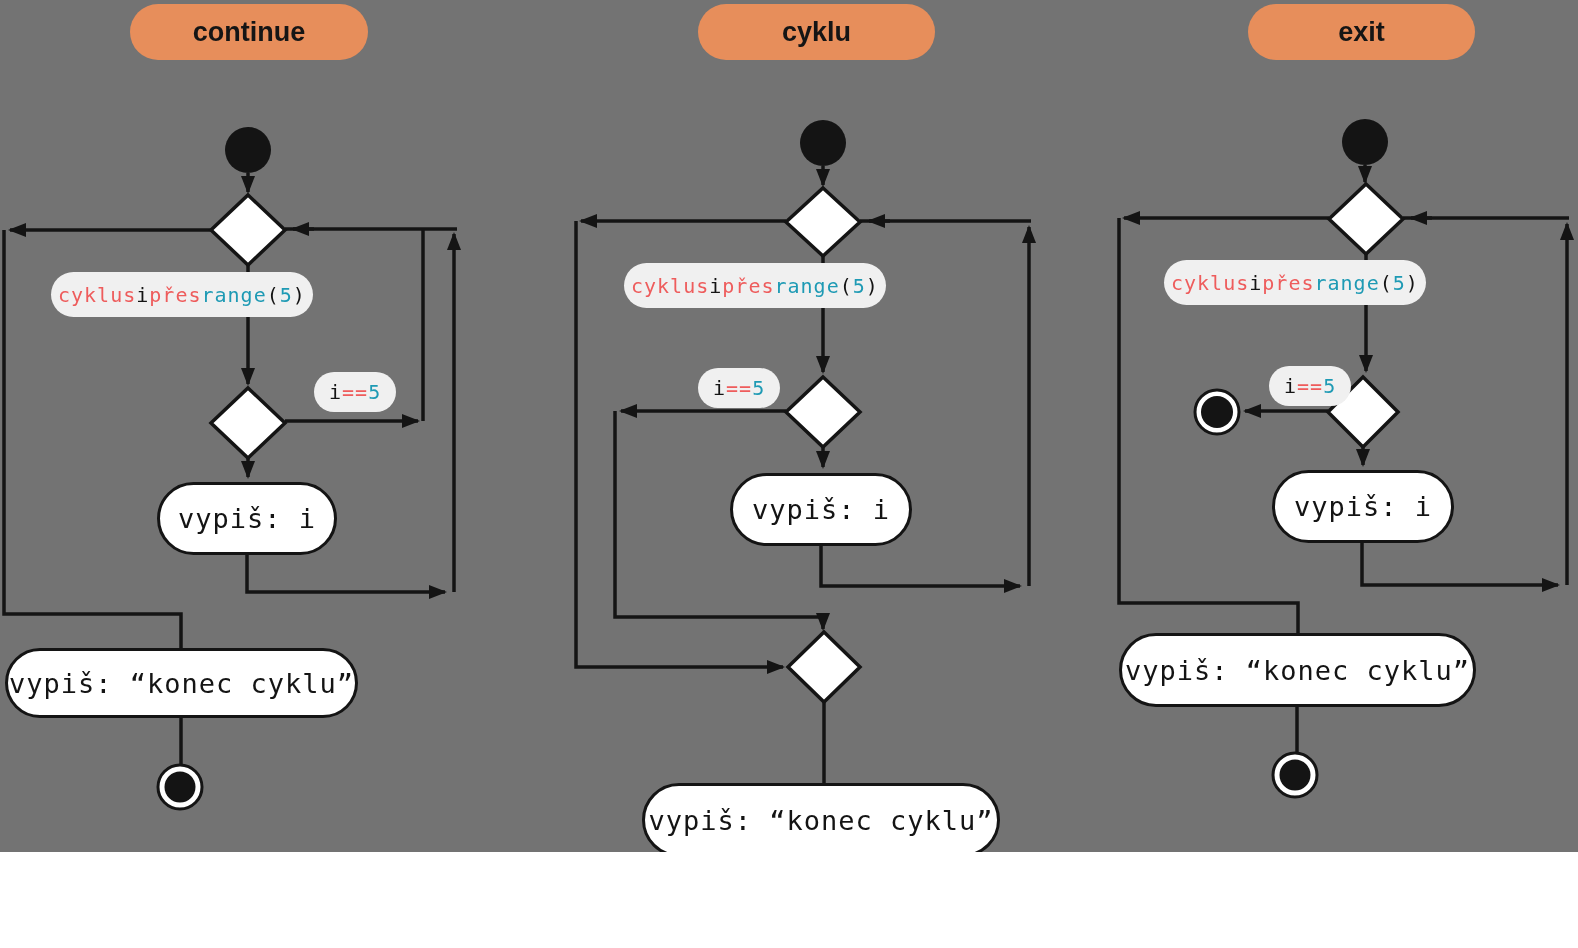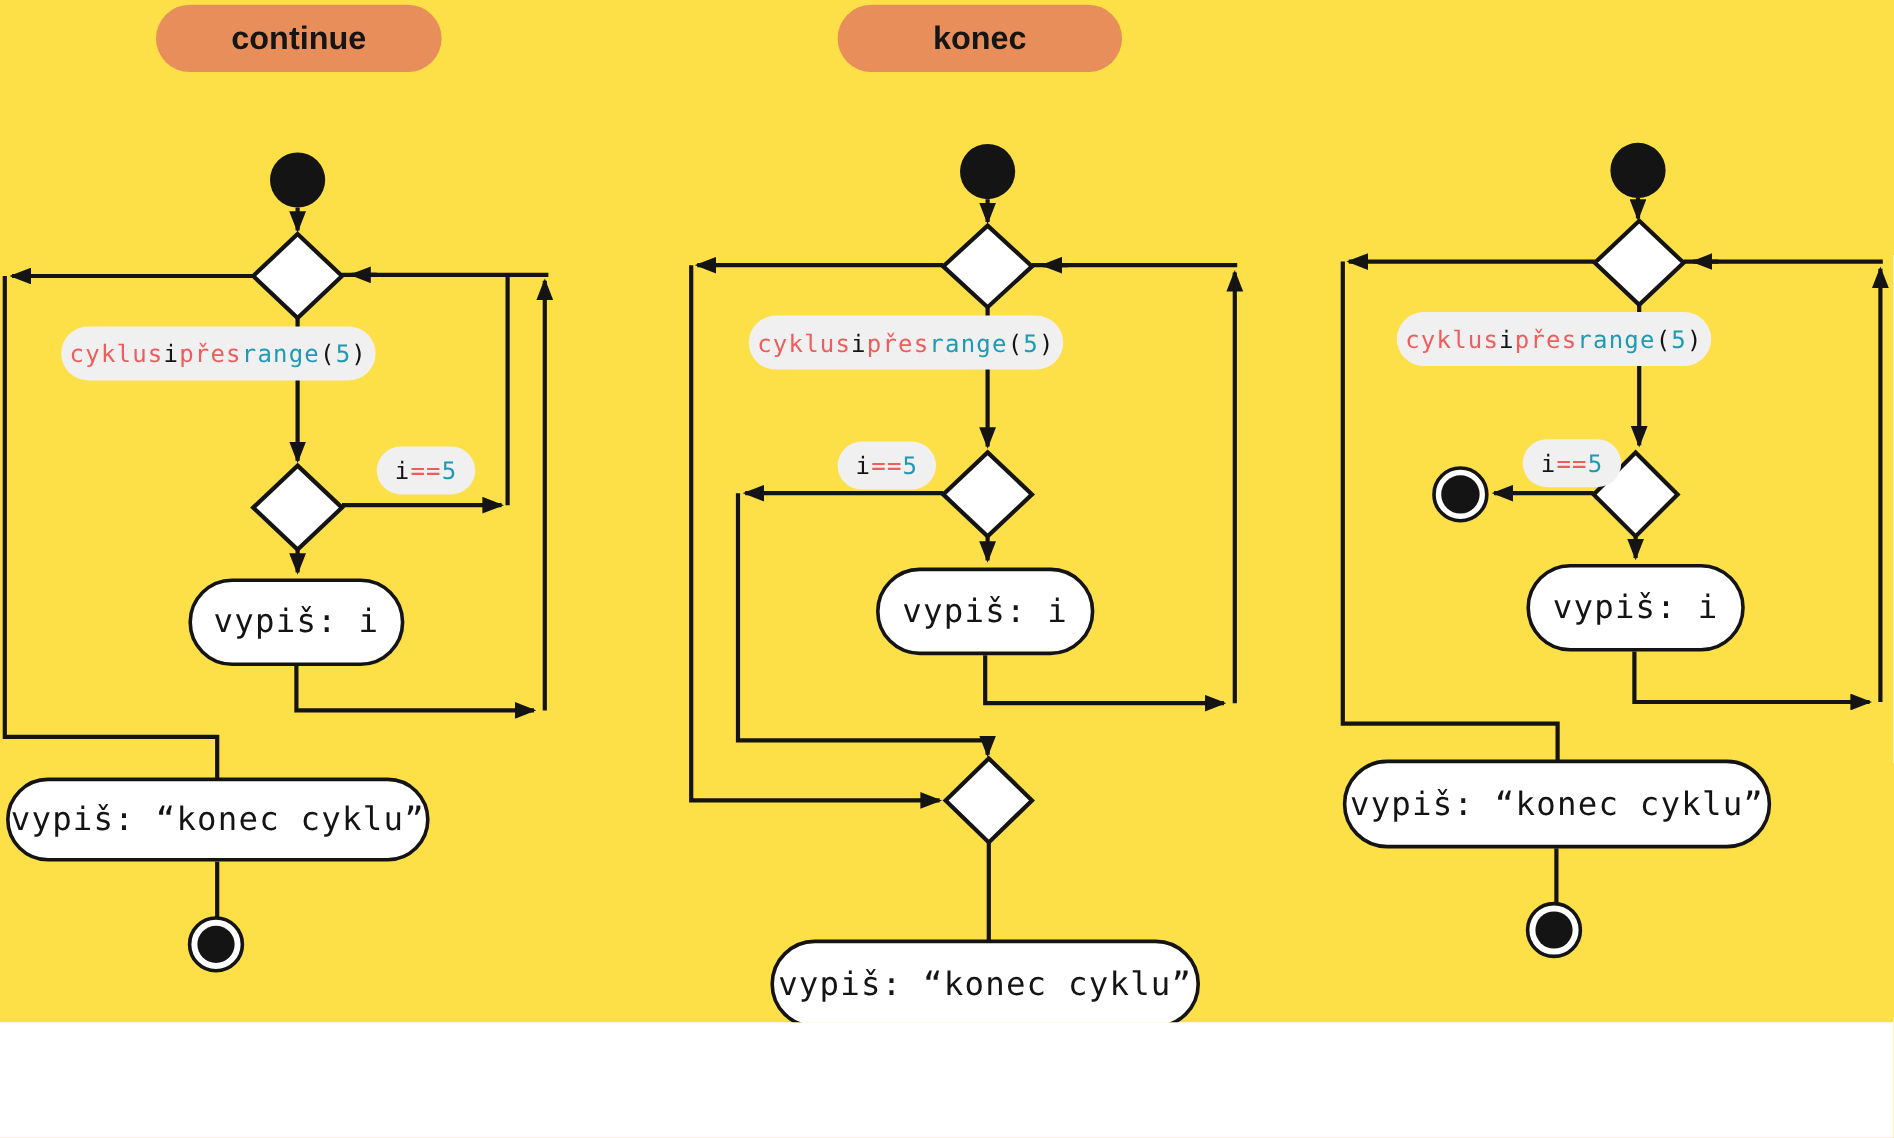--- a/index.html
+++ b/index.html
@@ -1,21 +1,21 @@
 <!DOCTYPE html>
 <html style="--orange: #e78e5b; --syntax_red: #ee5c5c; --syntax_teal: #1e9ab4; --label_bg: #f0f0f0; --ink: #141414;"><head>
 <meta charset="utf-8">
 <style>
   :root{
     --orange:#e78e5b; --syntax_red:#ee5c5c; --syntax_teal:#1e9ab4;
     --label_bg:#f0f0f0; --ink:#141414;
   }
   *{box-sizing:border-box;}
   html,body{margin:0;padding:0;background:#ffffff;}
-  .canvas{position:relative;width:1578px;height:852px;background:#fde047;overflow:hidden;
+  .canvas{position:relative;width:1578px;height:852px;background:#737373;overflow:hidden;
           font-family:"DejaVu Sans Mono","Liberation Mono",monospace;color:var(--ink);}
   .edges-svg{position:absolute;left:0;top:0;}
   .e{stroke:var(--ink);stroke-width:3.5;fill:none;}
   .dmd{fill:#ffffff;stroke:var(--ink);stroke-width:3.5;stroke-linejoin:miter;}
   .start{fill:var(--ink);stroke:none;}
   .endo{fill:#ffffff;stroke:var(--ink);stroke-width:3;}
   .endi{fill:var(--ink);stroke:none;}
   #arrowhead polygon{fill:var(--ink);}
   .title-pill{position:absolute;height:56px;border-radius:28px;background:var(--orange);
               display:flex;align-items:center;justify-content:center;
@@ -101,21 +101,22 @@
       <polygon class="dmd" points="1363,377 1398,412 1363,447 1328,412"></polygon>
       <circle class="start" cx="1365" cy="142" r="23"></circle>
       <circle class="endo" cx="1217" cy="412" r="22"></circle>
       <circle class="endi" cx="1217" cy="412" r="16"></circle>
       <circle class="endo" cx="1295" cy="775" r="22"></circle>
       <circle class="endi" cx="1295" cy="775" r="15.5"></circle>
     </g>
   </svg>
 
   <div class="title-pill" style="left:130px;top:4px;width:238px">continue</div>
-  <div class="title-pill" style="left:698px;top:4px;width:237px">konec</div>
+  <div class="title-pill" style="left:698px;top:4px;width:237px">cyklu</div>
+  <div class="title-pill" style="left:1248px;top:4px;width:227px">exit</div>
 
   <div class="code-pill loop" style="left:35px;top:272px">
       <span class="tok-red">cyklus </span>
       <span class="tok-ink">i</span>
       <span class="tok-red"> přes </span>
       <span class="tok-teal">range</span>
       <span class="tok-ink">(</span>
       <span class="tok-teal">5</span>
       <span class="tok-ink">)</span>
     </div>

